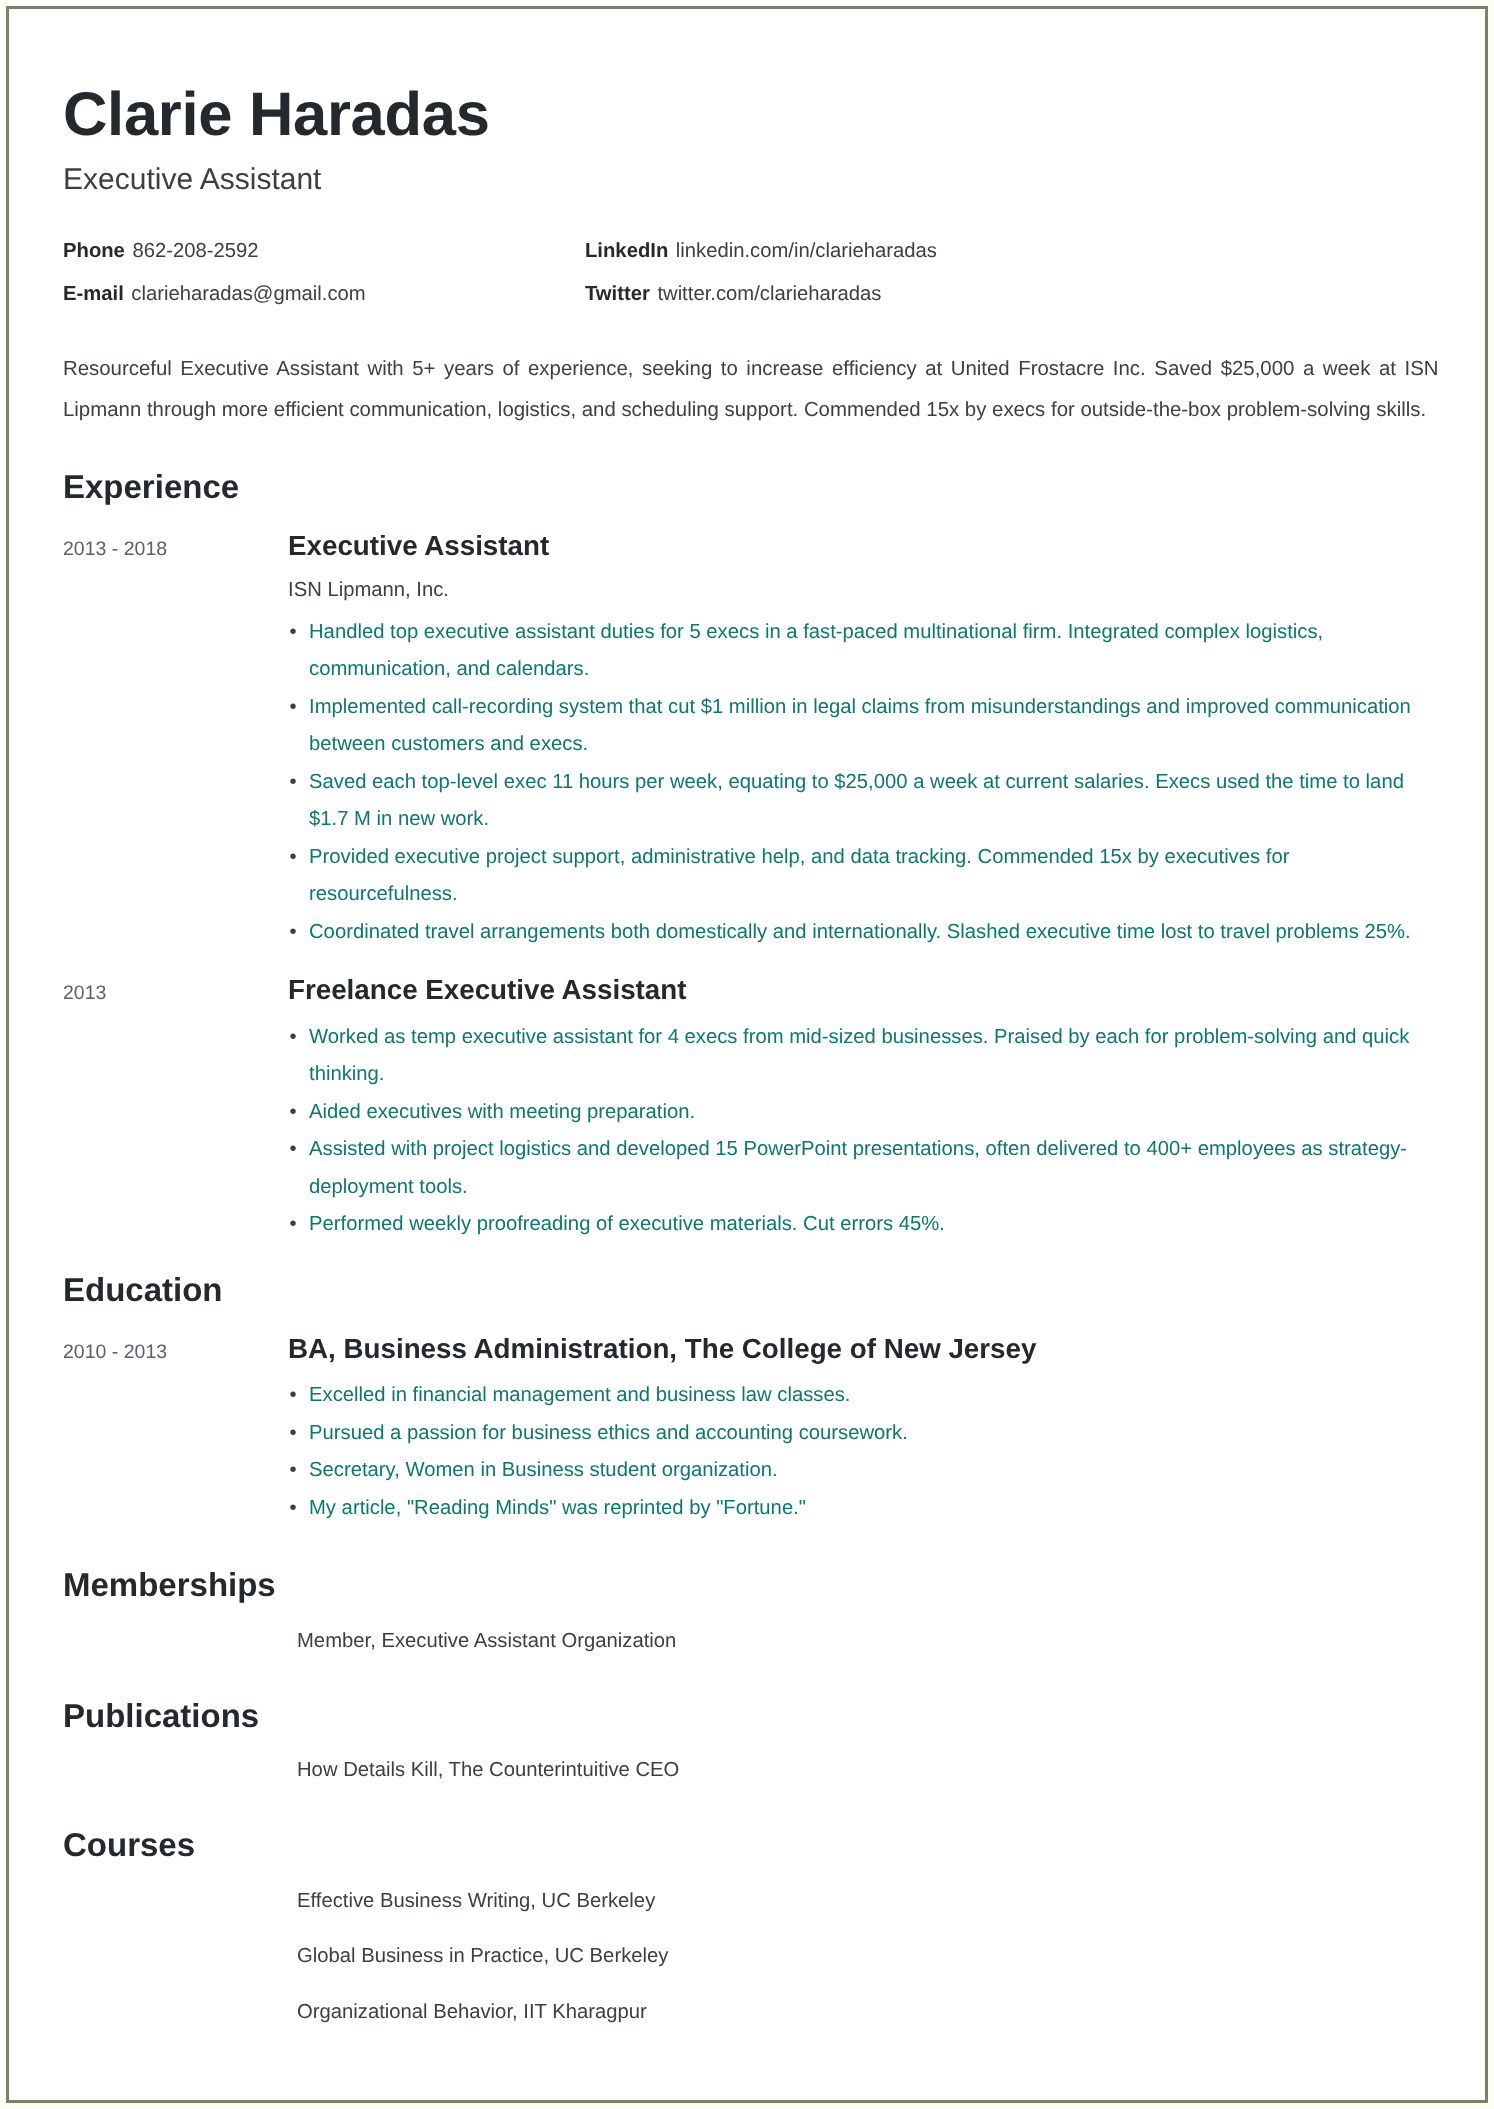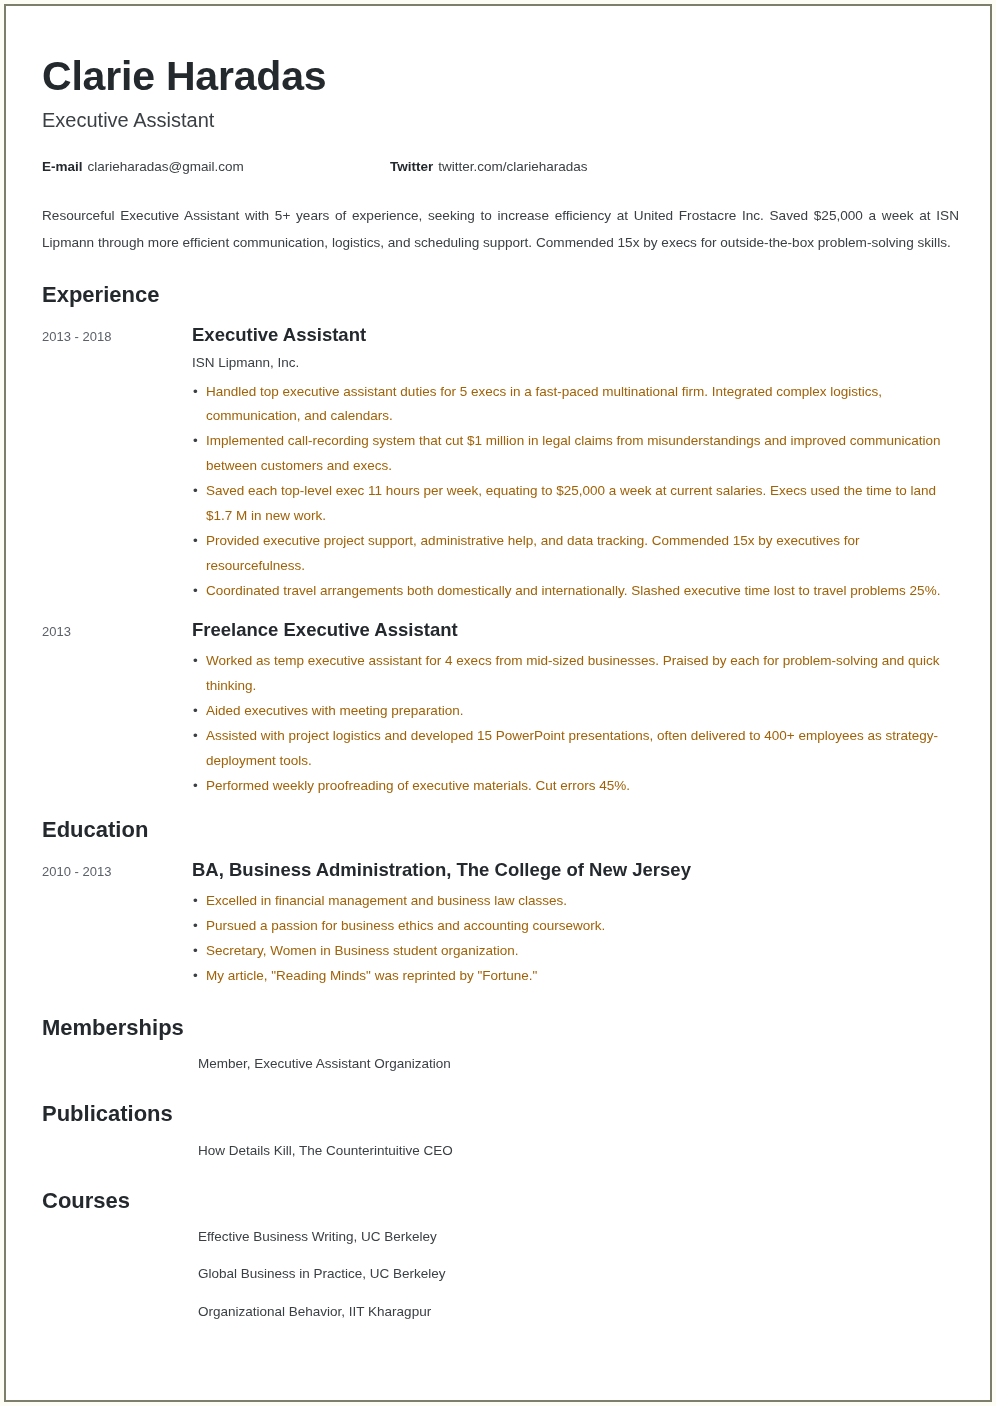--- a/index.html
+++ b/index.html
@@ -129,21 +129,21 @@
   ul.bullets {
     list-style: none;
     margin: 8px 0 0 0;
     padding: 0;
   }
   ul.bullets li {
     position: relative;
     padding-left: 14px;
     font-size: 13.5px;
     line-height: 1.85;
-    color: #a16207;
+    color: #0f766e;
     margin-bottom: 0;
   }
   ul.bullets li::before {
     content: "\2022";
     position: absolute;
     left: 1px;
     top: 0;
     color: #3b4044;
     font-size: 13.5px;
   }
@@ -172,20 +172,28 @@
   <div class="page-rule"></div>
 </div>
 
 <div class="resume">
 
   <div>
     <h1 class="name">Clarie Haradas</h1>
     <div class="job-title">Executive Assistant</div>
 
     <div class="contact-grid">
+      <div class="contact-row">
+        <div class="contact-cell left">
+          <span class="lbl">Phone</span><span>862-208-2592</span>
+        </div>
+        <div class="contact-cell">
+          <span class="lbl">LinkedIn</span><span>linkedin.com/in/clarieharadas</span>
+        </div>
+      </div>
       <div class="contact-row">
         <div class="contact-cell left">
           <span class="lbl">E-mail</span><span>clarieharadas@gmail.com</span>
         </div>
         <div class="contact-cell">
           <span class="lbl">Twitter</span><span>twitter.com/clarieharadas</span>
         </div>
       </div>
     </div>
 

